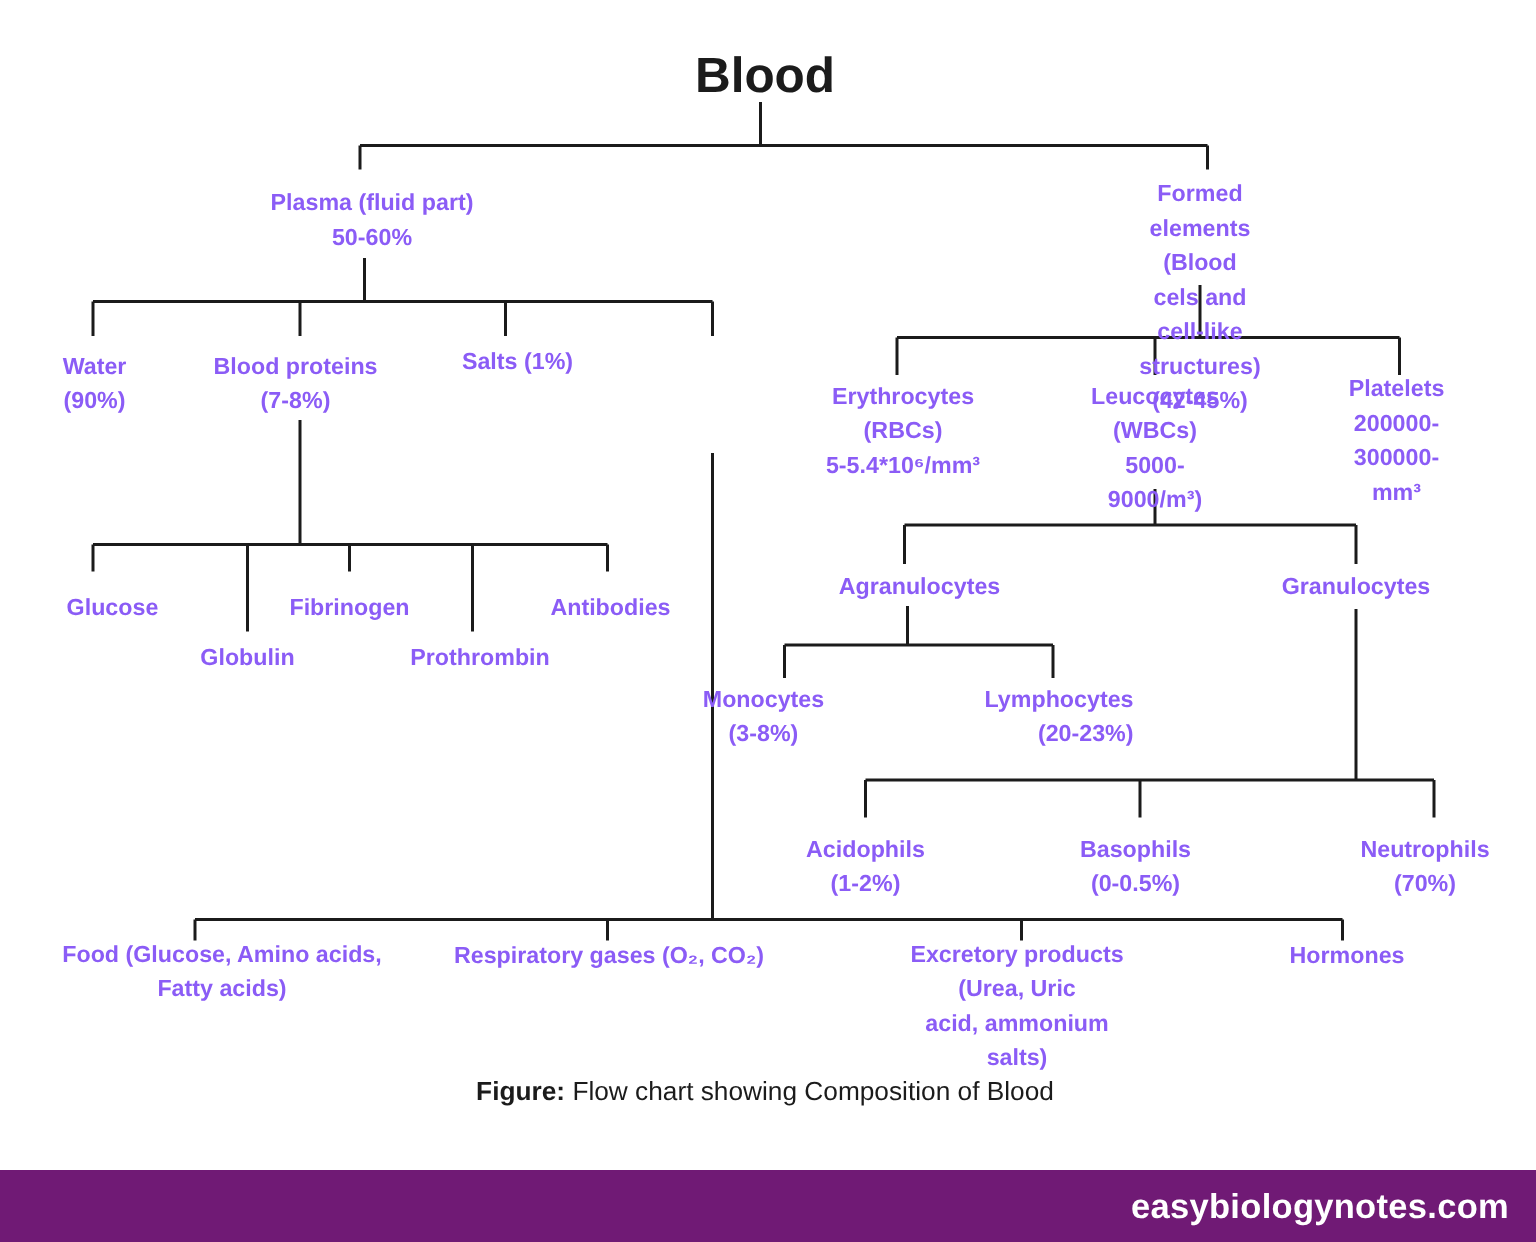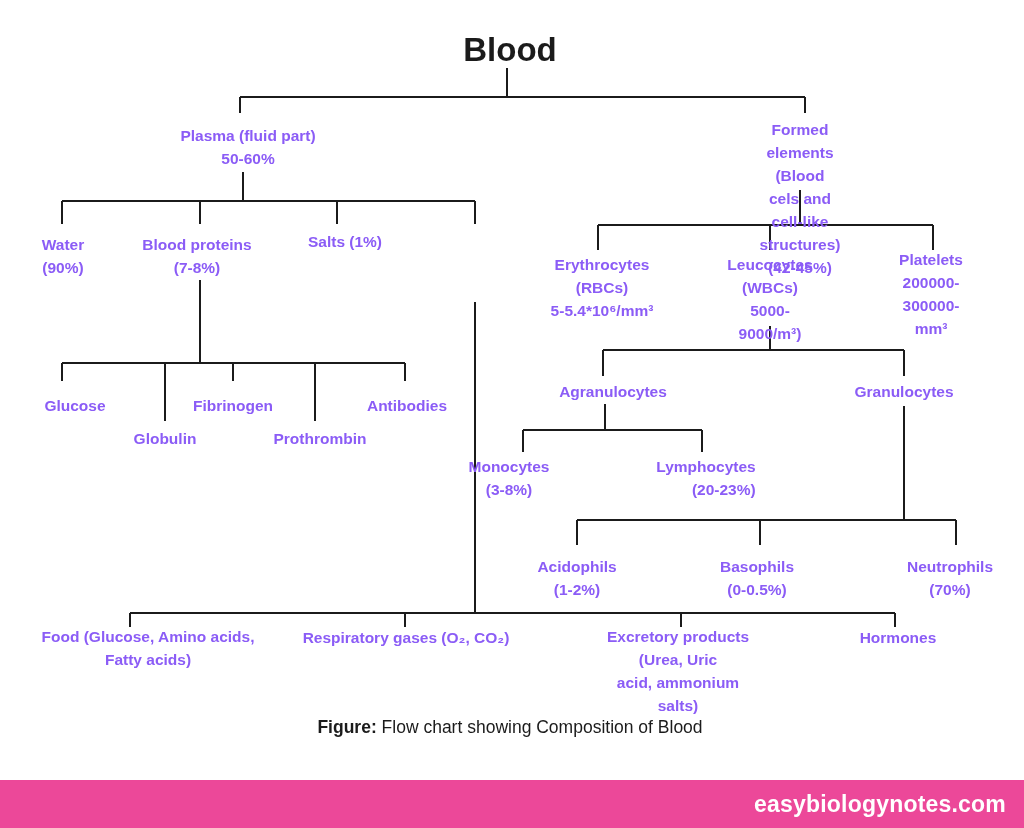--- a/index.html
+++ b/index.html
@@ -19,21 +19,21 @@
     position:absolute;transform:translateX(-50%);
     font-weight:bold;font-size:33px;line-height:36px;text-align:center;
   }
   .caption{
     position:absolute;left:510px;top:717px;transform:translateX(-50%);
     font-size:17.5px;white-space:nowrap;
   }
   .caption .cap-prefix{font-weight:bold;}
   .footer-bar{
     position:absolute;left:0;top:780px;width:1024px;height:48px;
-    background:#ec4899;display:flex;align-items:center;justify-content:flex-end;
+    background:#701a75;display:flex;align-items:center;justify-content:flex-end;
     box-sizing:border-box;padding-right:18px;
   }
   .footer-bar .site{
     color:#ffffff;font-weight:bold;font-size:23px;letter-spacing:0.2px;
   }
 </style>
 </head>
 <body>
 
 <div class="stage">

